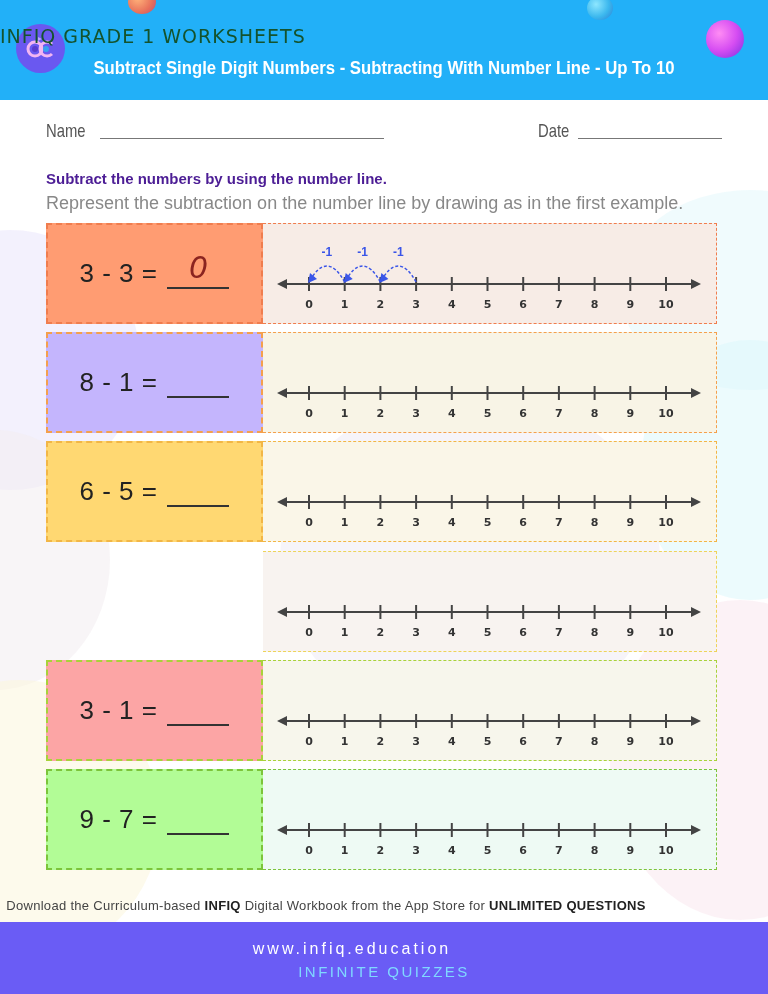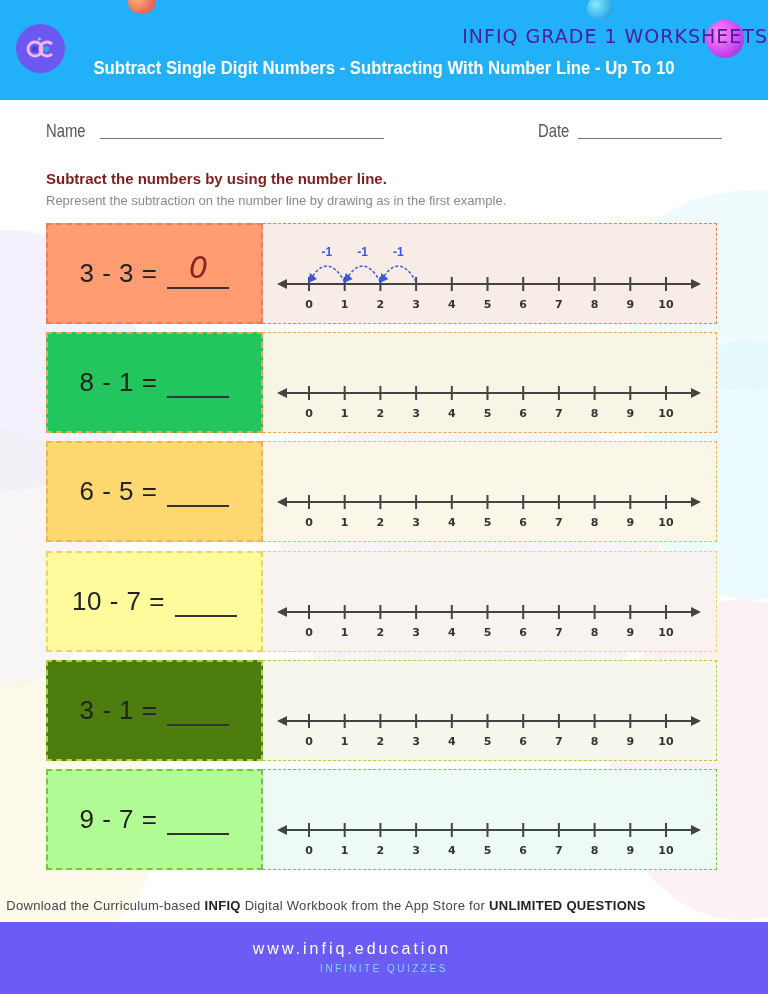--- a/index.html
+++ b/index.html
@@ -6,46 +6,46 @@
   html, body { width: 768px; height: 994px; overflow: hidden; }
   body { font-family: "Liberation Sans", sans-serif; background: #ffffff; position: relative; }
 
   .header { position: absolute; left: 0; top: 0; width: 768px; height: 100px; background: #22b0f8; overflow: hidden; }
   .ball { position: absolute; border-radius: 50%; }
   .ball.orange { left: 128px; top: -10px; width: 28px; height: 24px; background: radial-gradient(circle at 35% 35%, #ffb37a, #e8705a 60%, #b5507a); }
   .ball.cyan { left: 587px; top: -4px; width: 26px; height: 24px; background: radial-gradient(circle at 35% 35%, #8ee7ff, #3cb8ee 55%, #2a7fd6); }
   .ball.purple { left: 706px; top: 20px; width: 38px; height: 38px; background: radial-gradient(circle at 35% 35%, #ff8cf4, #d64df2 50%, #7a2de0); }
   .logo { position: absolute; left: 16px; top: 24px; width: 49px; height: 49px; border-radius: 50%; background: #6a58f0; display: flex; align-items: center; justify-content: center; }
   .logo svg { width: 34px; height: 34px; }
-  .h-sub { position: absolute; left: 0; width: 768px; top: 25px; text-align: right; color: #4c1d95; font-size: 19px; letter-spacing: 1px; font-family: "DejaVu Sans", sans-serif; font-weight: normal; }
+  .h-sub { position: absolute; left: 0; width: 768px; top: 25px; text-align: left; color: #14532d; font-size: 19px; letter-spacing: 1px; font-family: "DejaVu Sans", sans-serif; font-weight: normal; }
   .h-title { position: absolute; left: 0; width: 768px; top: 57px; text-align: center; color: #ffffff; font-size: 19px; font-weight: bold; font-family: "Liberation Sans", sans-serif; transform: scaleX(0.88); }
 
   .bg-blob { position: absolute; border-radius: 50%; opacity: 0.55; }
 
   .name-row { position: absolute; top: 120px; left: 46px; width: 676px; height: 24px; }
   .field-label { position: absolute; top: 0; font-size: 19px; color: #555; transform: scaleX(0.78); transform-origin: left; font-family: "Liberation Sans", sans-serif; }
   .field-line { position: absolute; top: 18px; height: 1px; background: #777; }
 
-  .instr-title { position: absolute; top: 170px; left: 46px; font-size: 15px; font-weight: bold; color: #7f1d1d; }
-  .instr-sub { position: absolute; top: 193px; left: 46px; font-size: 13px; color: #888; }
+  .instr-title { position: absolute; top: 170px; left: 46px; font-size: 15px; font-weight: bold; color: #4c1d95; }
+  .instr-sub { position: absolute; top: 193px; left: 46px; font-size: 18px; color: #888; }
 
   .row { position: absolute; left: 46px; width: 671px; height: 101px; }
   .eq-box { position: absolute; left: 0; top: 0; width: 217px; height: 101px; border: 2px dashed; display: flex; align-items: center; justify-content: center; }
   .eq-text { font-size: 26px; color: #222; letter-spacing: 0.5px; }
   .blank { display: inline-block; position: relative; width: 62px; height: 30px; border-bottom: 2px solid #333; margin-left: 10px; vertical-align: bottom; }
   .answer { position: absolute; left: 0; right: 0; bottom: 2px; text-align: center; font-size: 30px; color: #8b2420; font-style: italic; font-family: "DejaVu Sans", sans-serif; }
   .line-box { position: absolute; left: 217px; top: 0; width: 454px; height: 101px; border: 1px dashed; border-left: none; }
   .nl { position: absolute; left: 0; top: 0; width: 454px; height: 101px; }
   .nl-label { font-family: "DejaVu Sans", sans-serif; font-size: 11px; font-weight: bold; fill: #333; }
 
   .promo { position: absolute; top: 898px; left: 0; width: 652px; text-align: center; font-size: 13px; color: #444; letter-spacing: 0.3px; }
   .promo b { color: #222; }
   .footer { position: absolute; left: 0; top: 922px; width: 768px; height: 72px; background: #6a5cf5; }
   .f-url { position: absolute; top: 18px; width: 704px; text-align: center; color: #ffffff; font-size: 16px; letter-spacing: 3px; }
-  .f-tag { position: absolute; top: 41px; width: 768px; text-align: center; color: #7fd8ff; font-size: 10px; letter-spacing: 2.5px; }
+  .f-tag { position: absolute; top: 41px; width: 768px; text-align: center; color: #7fd8ff; font-size: 15px; letter-spacing: 2.5px; }
 </style>
 </head>
 <body>
 
 <div class="bg-blob" style="left:-120px; top:230px; width:260px; height:260px; background:#e9e6fb;"></div>
 <div class="bg-blob" style="left:-120px; top:430px; width:230px; height:260px; background:#f3ecf1;"></div>
 <div class="bg-blob" style="left:-120px; top:680px; width:280px; height:280px; background:#fbf6dd;"></div>
 <div class="bg-blob" style="left:620px; top:190px; width:260px; height:200px; background:#e4f8fb;"></div>
 <div class="bg-blob" style="left:640px; top:340px; width:220px; height:260px; background:#dcf7fb;"></div>
 <div class="bg-blob" style="left:610px; top:600px; width:260px; height:320px; background:#f9e8ee;"></div>
@@ -119,21 +119,21 @@
           <path d="M117.4 58 Q99.55000000000001 26 81.7 58" fill="none" stroke="#3a55e8" stroke-width="1.5" stroke-dasharray="3,2"></path>
           <path d="M80.7 59 L82.7 49 L89.7 55 Z" fill="#3a55e8"></path>
           <text x="99.55000000000001" y="32" text-anchor="middle" fill="#3a55e8" font-size="12" font-family="Liberation Sans, sans-serif" font-weight="bold">-1</text>
           <path d="M81.7 58 Q63.85 26 46 58" fill="none" stroke="#3a55e8" stroke-width="1.5" stroke-dasharray="3,2"></path>
           <path d="M45 59 L47 49 L54 55 Z" fill="#3a55e8"></path>
           <text x="63.85" y="32" text-anchor="middle" fill="#3a55e8" font-size="12" font-family="Liberation Sans, sans-serif" font-weight="bold">-1</text>
         </svg>
       </div>
     </div>
     <div class="row" style="top: 332px;">
-      <div class="eq-box" style="background: #22c55e; border-color: rgb(244, 160, 76);">
+      <div class="eq-box" style="background: #c4b5fd; border-color: rgb(244, 160, 76);">
         <span class="eq-text">8 - 1 =</span>
         <span class="blank">
           <span class="answer"></span>
         </span>
       </div>
       <div class="line-box" style="background: rgb(248, 244, 230); border-color: rgb(244, 160, 76);">
         <svg class="nl" viewBox="0 0 454 101">
           <line x1="18" y1="60" x2="430" y2="60" stroke="#444" stroke-width="2"></line>
           <path d="M14 60 L24 55 L24 65 Z" fill="#444"></path>
           <path d="M438 60 L428 55 L428 65 Z" fill="#444"></path>
@@ -193,26 +193,20 @@
           <line x1="331.6" y1="53" x2="331.6" y2="67" stroke="#444" stroke-width="2"></line>
           <text x="331.6" y="84" text-anchor="middle" class="nl-label">8</text>
           <line x1="367.3" y1="53" x2="367.3" y2="67" stroke="#444" stroke-width="2"></line>
           <text x="367.3" y="84" text-anchor="middle" class="nl-label">9</text>
           <line x1="403" y1="53" x2="403" y2="67" stroke="#444" stroke-width="2"></line>
           <text x="403" y="84" text-anchor="middle" class="nl-label">10</text>
         </svg>
       </div>
     </div>
     <div class="row" style="top: 551px;">
-      <div class="eq-box" style="background: rgb(255, 251, 156); border-color: rgb(238, 212, 90);">
-        <span class="eq-text">10 - 7 =</span>
-        <span class="blank">
-          <span class="answer"></span>
-        </span>
-      </div>
       <div class="line-box" style="background: rgb(248, 243, 240); border-color: rgb(238, 212, 90);">
         <svg class="nl" viewBox="0 0 454 101">
           <line x1="18" y1="60" x2="430" y2="60" stroke="#444" stroke-width="2"></line>
           <path d="M14 60 L24 55 L24 65 Z" fill="#444"></path>
           <path d="M438 60 L428 55 L428 65 Z" fill="#444"></path>
           <line x1="46" y1="53" x2="46" y2="67" stroke="#444" stroke-width="2"></line>
           <text x="46" y="84" text-anchor="middle" class="nl-label">0</text>
           <line x1="81.7" y1="53" x2="81.7" y2="67" stroke="#444" stroke-width="2"></line>
           <text x="81.7" y="84" text-anchor="middle" class="nl-label">1</text>
           <line x1="117.4" y1="53" x2="117.4" y2="67" stroke="#444" stroke-width="2"></line>
@@ -230,21 +224,21 @@
           <line x1="331.6" y1="53" x2="331.6" y2="67" stroke="#444" stroke-width="2"></line>
           <text x="331.6" y="84" text-anchor="middle" class="nl-label">8</text>
           <line x1="367.3" y1="53" x2="367.3" y2="67" stroke="#444" stroke-width="2"></line>
           <text x="367.3" y="84" text-anchor="middle" class="nl-label">9</text>
           <line x1="403" y1="53" x2="403" y2="67" stroke="#444" stroke-width="2"></line>
           <text x="403" y="84" text-anchor="middle" class="nl-label">10</text>
         </svg>
       </div>
     </div>
     <div class="row" style="top: 660px;">
-      <div class="eq-box" style="background: #4d7c0f; border-color: rgb(168, 210, 58);">
+      <div class="eq-box" style="background: #fca5a5; border-color: rgb(168, 210, 58);">
         <span class="eq-text">3 - 1 =</span>
         <span class="blank">
           <span class="answer"></span>
         </span>
       </div>
       <div class="line-box" style="background: rgb(247, 246, 236); border-color: rgb(168, 210, 58);">
         <svg class="nl" viewBox="0 0 454 101">
           <line x1="18" y1="60" x2="430" y2="60" stroke="#444" stroke-width="2"></line>
           <path d="M14 60 L24 55 L24 65 Z" fill="#444"></path>
           <path d="M438 60 L428 55 L428 65 Z" fill="#444"></path>

